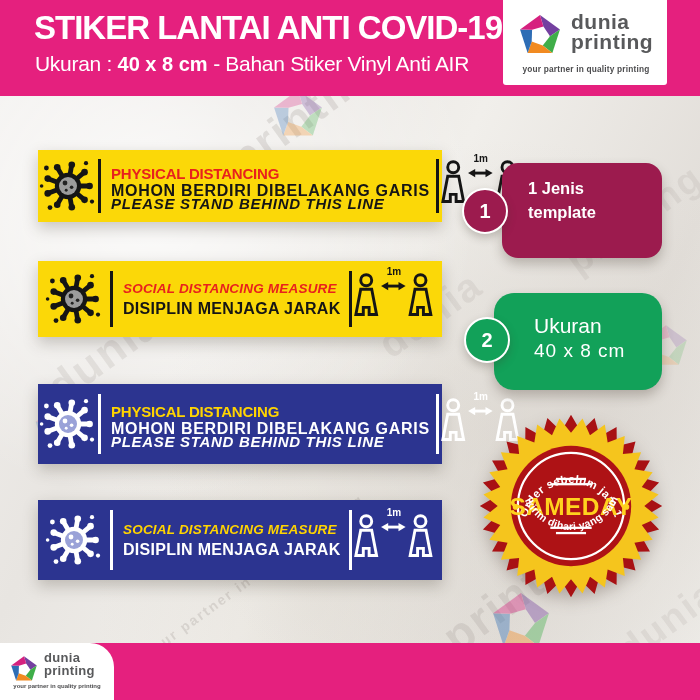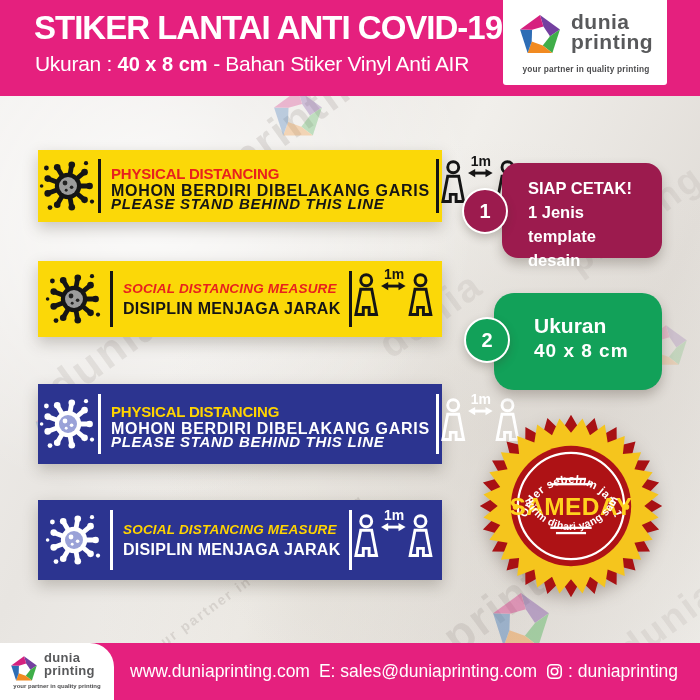--- a/index.html
+++ b/index.html
@@ -42,28 +42,28 @@
   .stext{flex:1;padding:0 6px 0 10px;text-align:left;}
   .st-title{font-weight:bold;font-size:15px;line-height:21px;letter-spacing:-.2px;white-space:nowrap;}
   .yellow .st-title{color:#E8211D;} .blue .st-title{color:#FFD400;}
   .st-title.social{font-style:italic;font-size:13.5px;line-height:18px;letter-spacing:.2px;}
   .st-l2{color:var(--ink);font-size:16px;font-weight:bold;letter-spacing:.7px;line-height:13px;white-space:nowrap;}
   .st-l2.big{font-size:16px;letter-spacing:.3px;line-height:21px;}
   .st-l3{color:var(--ink);font-size:15px;font-weight:bold;font-style:italic;letter-spacing:.7px;line-height:13px;white-space:nowrap;}
   .people{position:relative;width:84px;height:58px;color:var(--ink);flex:none;margin-right:6px;}
   .people svg{width:84px;height:58px;display:block;}
   .dist{position:absolute;top:-4px;left:50%;transform:translateX(-50%);
-    font-size:14px;font-weight:bold;color:var(--ink);}
+    font-size:10px;font-weight:bold;color:var(--ink);}
 
   
   .feature-rect{position:absolute;color:#fff;z-index:2;box-shadow:0 6px 12px rgba(60,50,40,.28);}
   .f1{left:502px;top:163px;width:160px;height:95px;background:#9C1B4E;border-radius:16px;
     padding:13px 8px 0 26px;box-sizing:border-box;font-weight:bold;font-size:16.5px;line-height:24px;}
   .f2{left:494px;top:293px;width:168px;height:97px;background:#12A159;border-radius:20px;
-    padding:18px 12px 0 40px;box-sizing:border-box;font-weight:bold;}
+    padding:18px 12px 0 40px;box-sizing:border-box;font-weight:normal;}
   .f2 .fl1{font-size:21px;line-height:29px;}
   .f2 .fl2{font-size:19px;letter-spacing:1px;}
   .num-circle{position:absolute;width:46px;height:46px;border-radius:50%;border:2px solid #fff;
     display:flex;align-items:center;justify-content:center;color:#fff;font-weight:bold;font-size:20px;
     z-index:3;box-sizing:border-box;box-shadow:0 4px 8px rgba(60,50,40,.25);}
   .nc1{left:462px;top:188px;background:#9C1B4E;}
   .nc2{left:464px;top:317px;background:#12A159;}
 
   
   .sameday{position:absolute;left:477px;top:412px;width:188px;height:188px;z-index:2;
@@ -259,23 +259,21 @@
     <div class="vdiv"></div>
     <div class="people">
       <span class="dist">1m</span>
       <svg viewBox="0 0 130 84">
           <use href="#people-def"></use>
         </svg>
     </div>
   </div>
 
   <div class="feature-rect f1">
-    <div>SIAP CETAK!</div>
     <div>1 Jenis template</div>
-    <div>desain</div>
   </div>
   <div class="num-circle nc1">1</div>
 
   <div class="feature-rect f2">
     <div class="fl1">Ukuran</div>
     <div class="fl2">40 x 8 cm</div>
   </div>
   <div class="num-circle nc2">2</div>
 
   <svg class="sameday" viewBox="0 0 200 200">
@@ -306,27 +304,15 @@
     <div class="footer-card">
       <svg class="penta" viewBox="0 0 100 100">
           <use href="#penta-logo"></use>
         </svg>
       <div class="f-names">
         <div>dunia</div>
         <div>printing</div>
       </div>
       <div class="f-tag">your partner in quality printing</div>
     </div>
-    <div class="footer-nav">
-      <span>www.duniaprinting.com</span>
-      <span>E: sales@duniaprinting.com</span>
-      <span class="ig">
-        <svg width="17" height="17" viewBox="0 0 24 24" fill="none" stroke="#fff" stroke-width="2.2">
-          <rect x="2.5" y="2.5" width="19" height="19" rx="5.5"></rect>
-          <circle cx="12" cy="12" r="4.6"></circle>
-          <circle cx="17.6" cy="6.4" r="1.2" fill="#fff" stroke="none"></circle>
-        </svg>
-        <span>: duniaprinting</span>
-      </span>
-    </div>
   </div>
 
 </div>
 
 </body></html>

